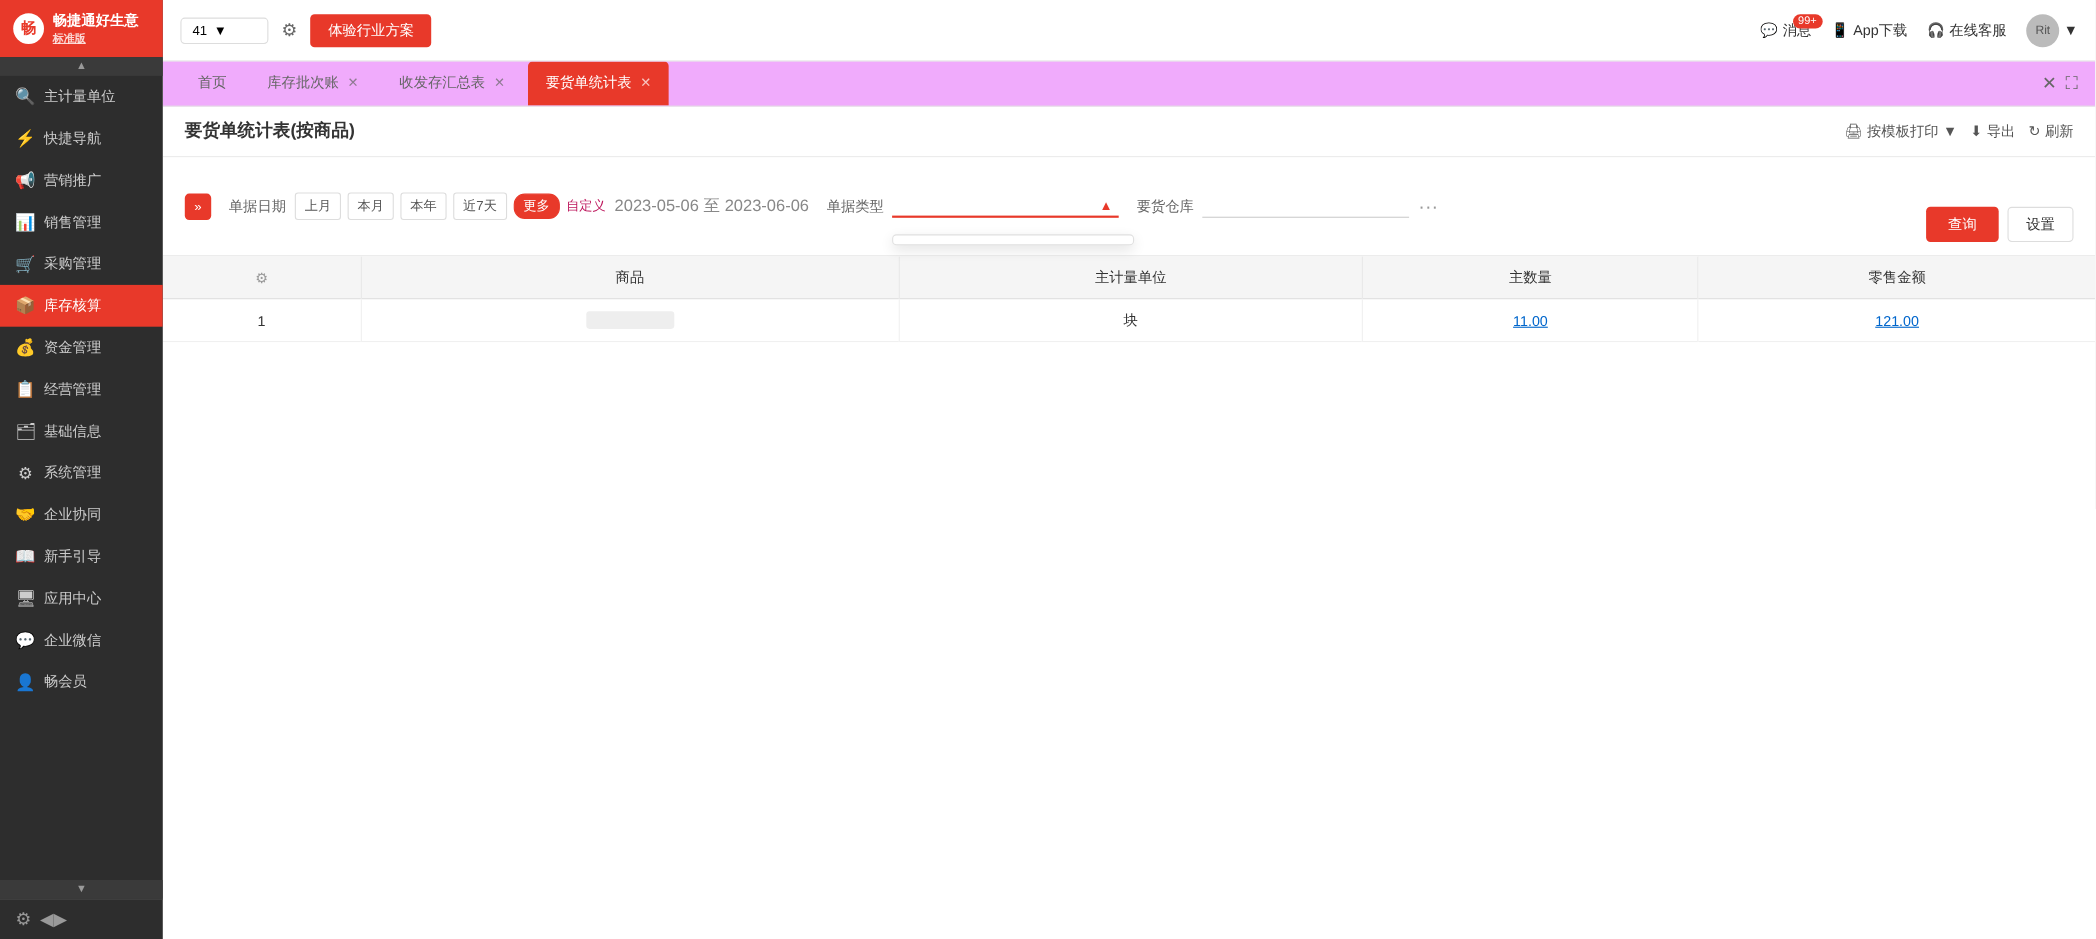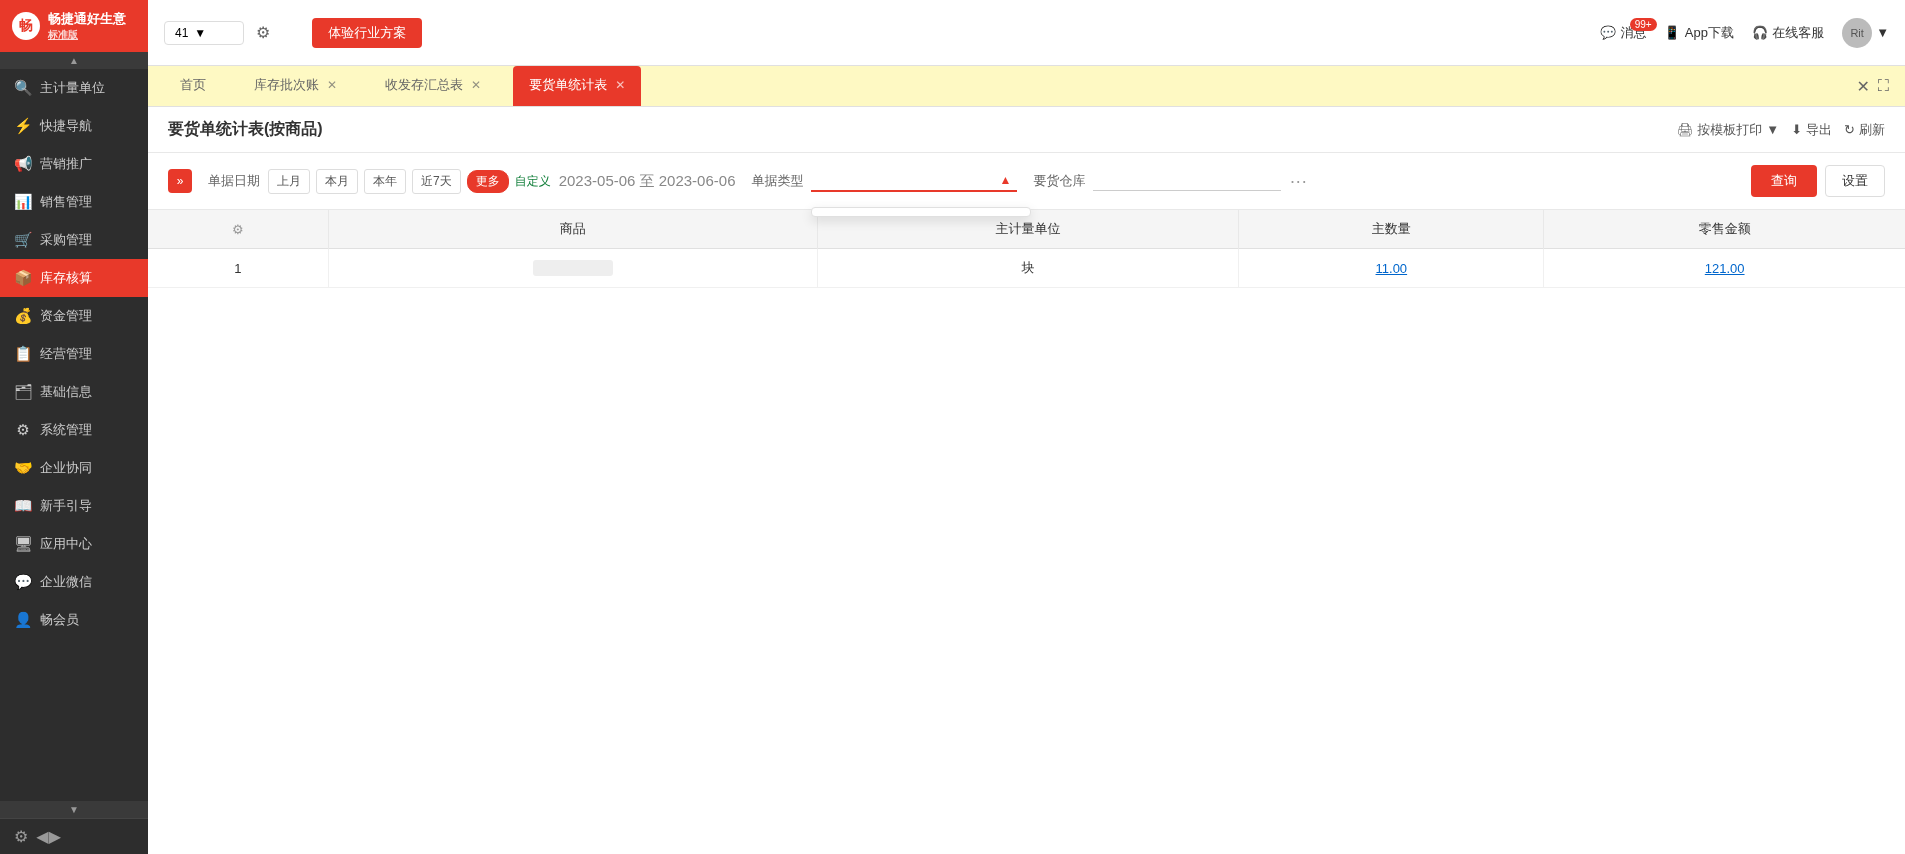--- a/index.html
+++ b/index.html
@@ -84,21 +84,21 @@
       flex-direction: column;
       overflow: hidden;
     }
 
     
     .topbar {
       background: white;
       display: flex;
       align-items: center;
       padding: 0 16px;
-      height: 66px;
+      height: 56px;
       border-bottom: 1px solid #e0e0e0;
       gap: 12px;
     }
     .company-selector {
       display: flex;
       align-items: center;
       border: 1px solid #ddd;
       border-radius: 4px;
       padding: 4px 10px;
       gap: 6px;
@@ -110,21 +110,20 @@
     .settings-icon { font-size: 16px; color: #666; cursor: pointer; }
     .trial-btn {
       background: #e8392a;
       color: white;
       border: none;
       border-radius: 4px;
       padding: 6px 16px;
       font-size: 13px;
       cursor: pointer;
       white-space: nowrap;
-      margin-left: 30px;
     }
     .topbar-right {
       margin-left: auto;
       display: flex;
       align-items: center;
       gap: 18px;
       color: #333;
       font-size: 13px;
     }
     .topbar-right-item {
@@ -146,27 +145,27 @@
     }
     .avatar {
       width: 30px;
       height: 30px;
       background: #ccc;
       border-radius: 50%;
     }
 
     
     .tabs-bar {
-      background: #fef9c3;
+      background: #f0abfc;
       display: flex;
       align-items: center;
       padding: 0 16px;
       border-bottom: 1px solid #e0e0e0;
       min-height: 40px;
-      gap: 16px;
+      gap: 5px;
     }
     .tab-item {
       display: flex;
       align-items: center;
       padding: 10px 16px;
       font-size: 13px;
       cursor: pointer;
       color: #666;
       border-bottom: 2px solid transparent;
       gap: 6px;
@@ -262,21 +261,21 @@
     }
     .date-btn.hot {
       background: #e8392a;
       color: white;
       border-color: #e8392a;
       border-radius: 10px;
       padding: 2px 8px;
     }
     .date-range { color: #888; font-size: 15px; }
     .custom-btn {
-      color: #15803d;
+      color: #be185d;
       cursor: pointer;
       font-size: 12px;
     }
     .filter-select-wrap {
       display: flex;
       align-items: center;
       gap: 6px;
       border-bottom: 2px solid #e8392a;
       min-width: 200px;
       padding: 2px 6px;
@@ -590,21 +589,21 @@
         <div class="dropdown-menu" style="top: 36px; left: 60px; min-width: 220px;">
         </div>
       </div>
       <div class="filter-group">
         <span class="filter-label">要货仓库</span>
         <div class="filter-warehouse">
           <input class="filter-warehouse-input" type="text" value="" placeholder="" style="">
         </div>
         <span class="filter-more">···</span>
       </div>
-      <div style="display:flex; gap:8px; margin-left: auto;">
+      <div style="display:flex; gap:8px; margin-left: auto; margin-top: 33px;">
         <button class="query-btn">查询</button>
         <button class="setup-btn">设置</button>
       </div>
     </div>
 
     <div class="table-wrap">
       <table>
         <thead>
           <tr>
             <th>

